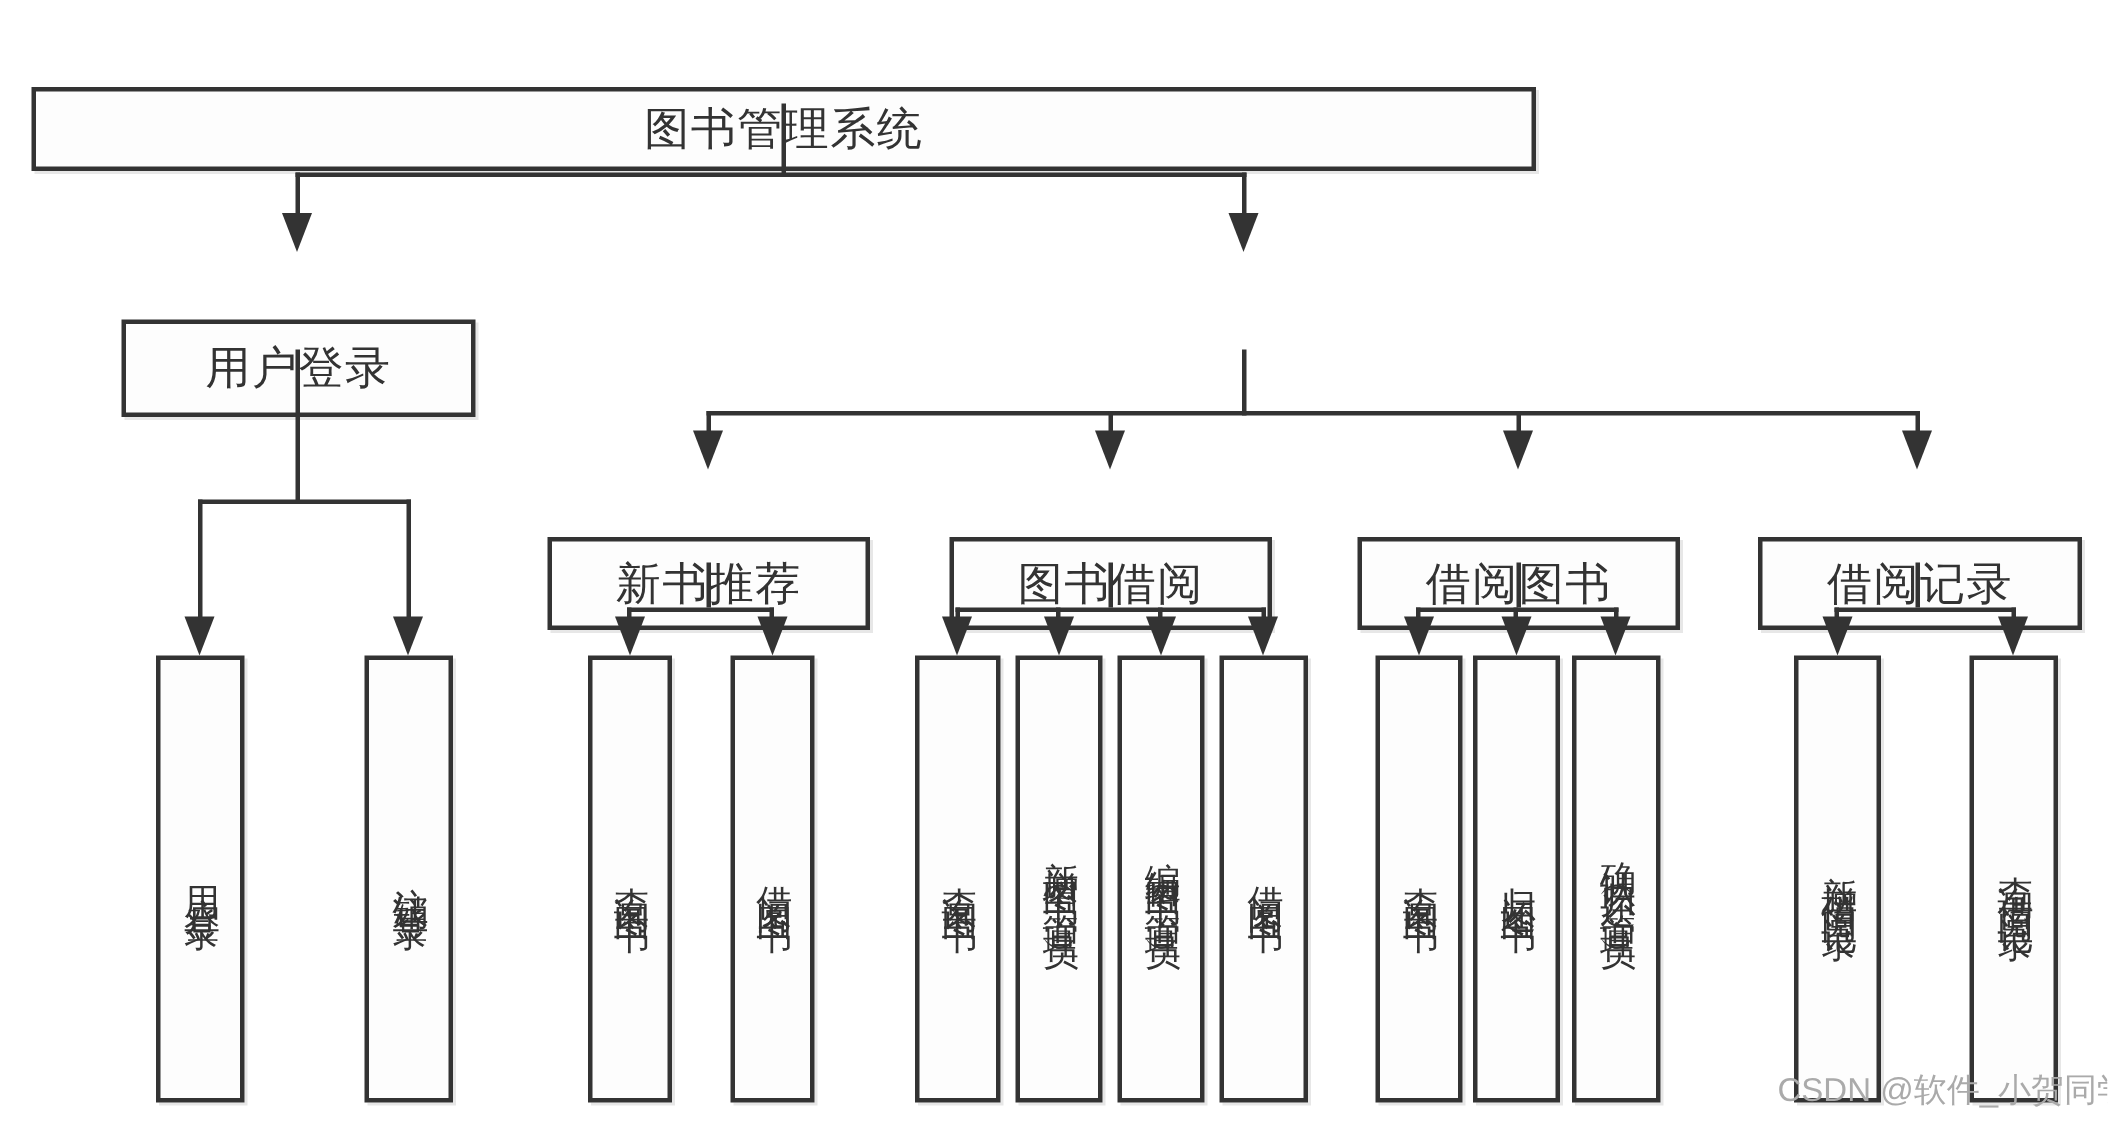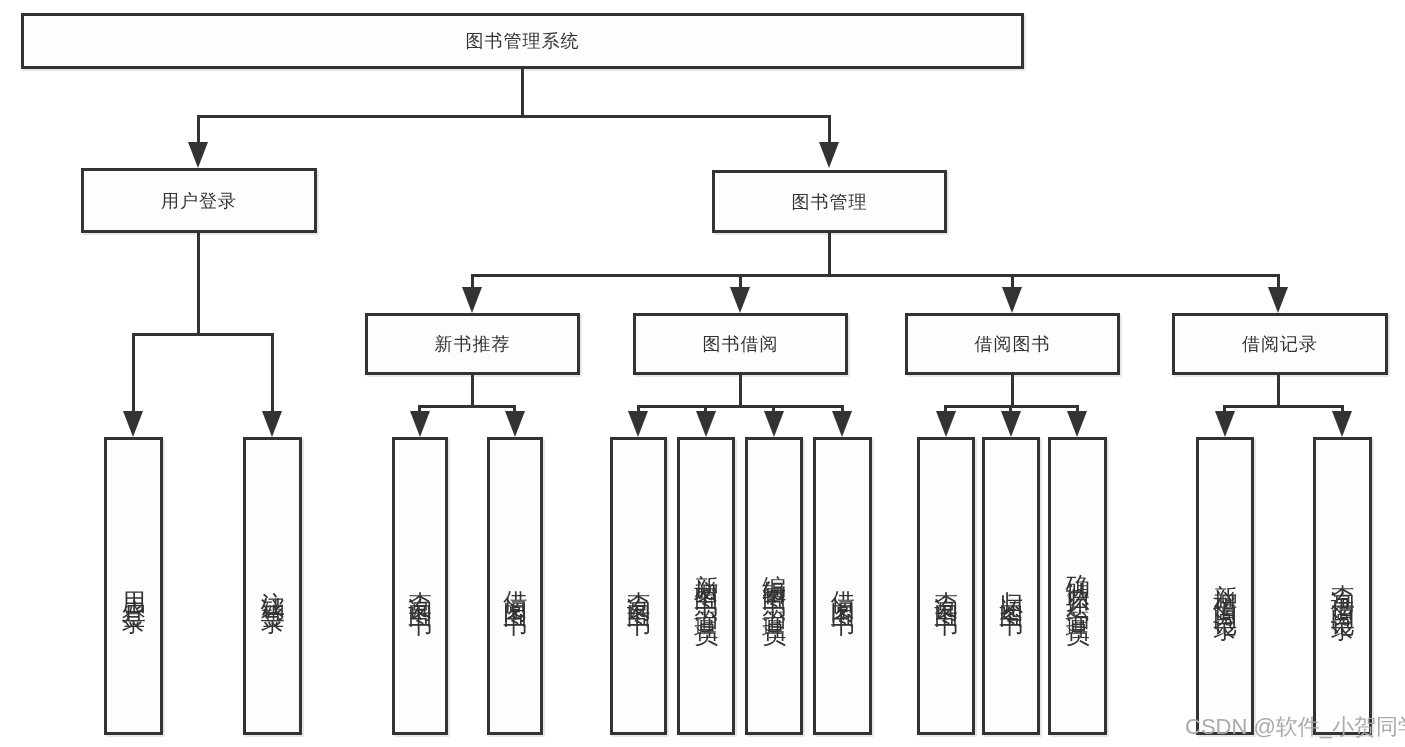--- a/index.html
+++ b/index.html
@@ -16,23 +16,24 @@
     position: absolute;
     box-sizing: border-box;
     border: 3px solid #333333;
     background: #fdfdfd;
     box-shadow: 2px 2px 0 rgba(120,120,120,0.18);
   }
   .hbox {
     display: flex;
     align-items: center;
     justify-content: center;
-    font-size: 18px;
+    font-size: 30px;
     letter-spacing: 1px;
     white-space: nowrap;
+    margin-top: 45px;
   }
   .vbox {
     writing-mode: vertical-rl;
     display: flex;
     align-items: center;
     justify-content: center;
     font-size: 24px;
     letter-spacing: 7px;
     line-height: 1.1;
   }
@@ -53,21 +54,20 @@
   }
 </style>
 </head>
 <body>
 
 <div class="canvas">
 
   <div class="box hbox" style="left:21px; top:13px; width:1003px; height:56px;">图书管理系统</div>
 
   <div class="box hbox" style="left:81px; top:168px; width:236px; height:65px;">用户登录</div>
-  <div class="box hbox" style="left:712px; top:170px; width:235px; height:63px;">图书管理</div>
 
   <div class="box hbox" style="left:365px; top:313px; width:215px; height:62px;">新书推荐</div>
   <div class="box hbox" style="left:633px; top:313px; width:215px; height:62px;text-align:right;">图书借阅</div>
   <div class="box hbox" style="left:905px; top:313px; width:215px; height:62px;">借阅图书</div>
   <div class="box hbox" style="left:1172px; top:313px; width:216px; height:62px;">借阅记录</div>
 
   <div class="box vbox" style="left:104px; top:437px; width:59px; height:298px;">用户登录</div>
   <div class="box vbox" style="left:243px; top:437px; width:59px; height:298px;">注销登录</div>
 
   <div class="box vbox" style="left:392px; top:437px; width:56px; height:298px;">查询图书</div>

